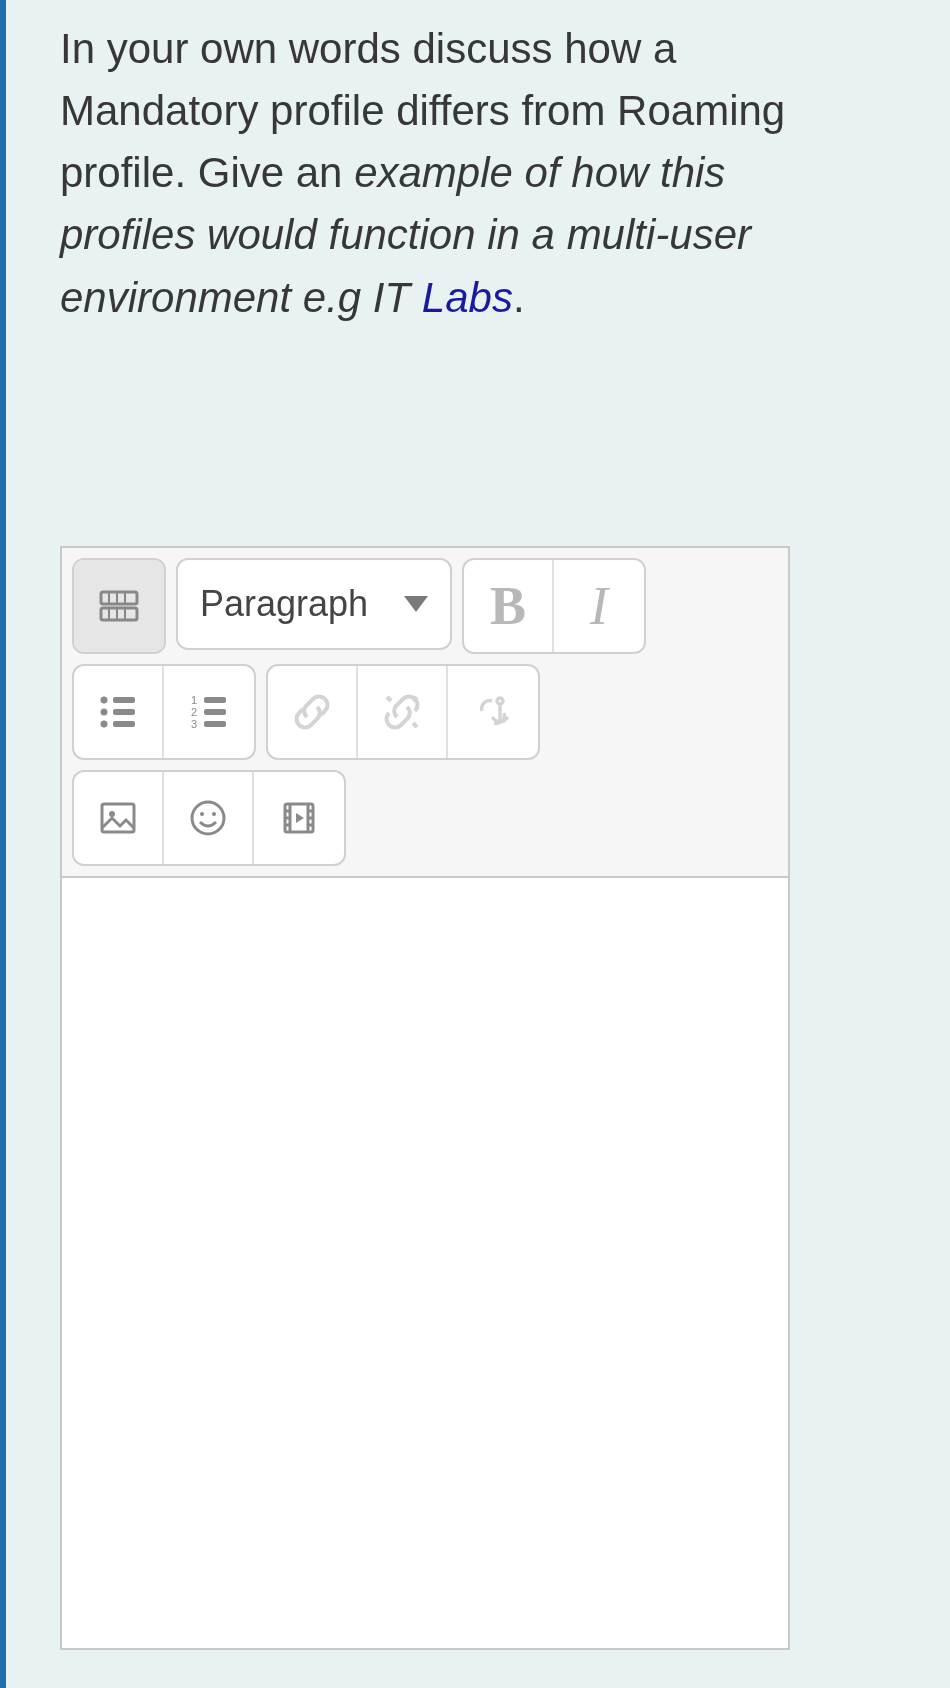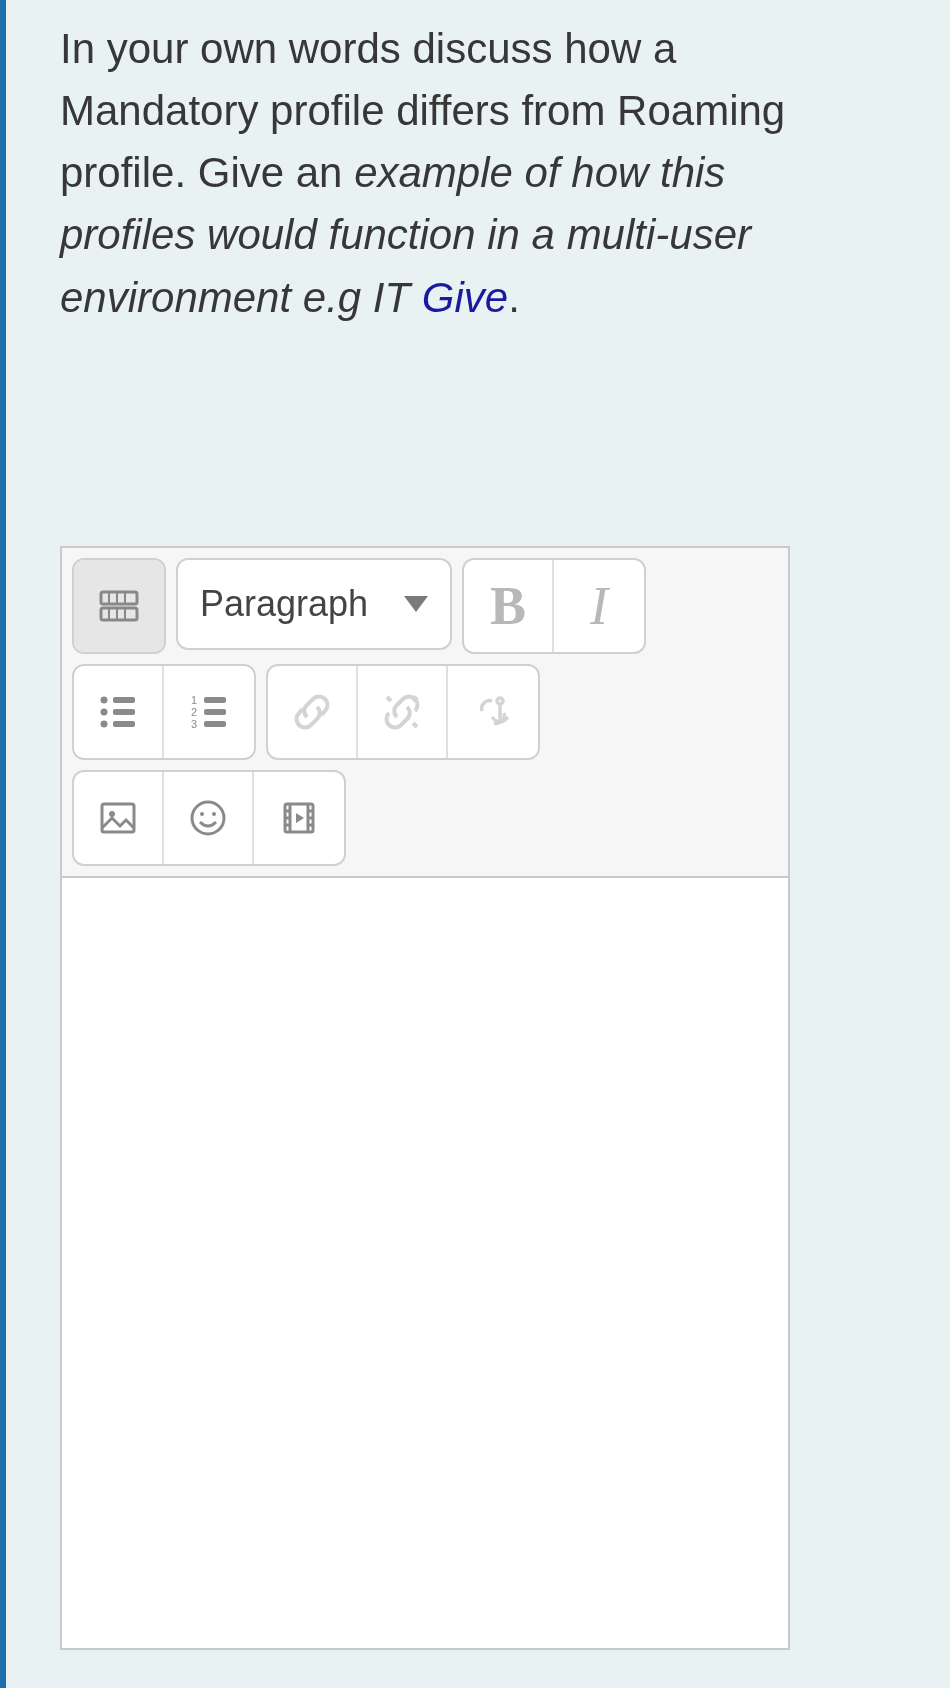--- a/index.html
+++ b/index.html
@@ -26,21 +26,21 @@
   .edit-canvas{width:100%;height:calc(100% - 330px);background:#ffffff;}
   .edit-surface{width:100%;height:100%;padding:20px;box-sizing:border-box;font-size:32px;outline:none;}
 </style>
 </head>
 <body>
 
 <div class="left-border"></div>
 
 <div class="question-area">
   <div class="question-text">
-    <span>In your own words discuss  how a Mandatory profile differs from Roaming profile. Give an </span><span class="italic">example of how this profiles would function in a multi-user environment e.g IT </span><a class="link">Give</a><span>.</span>
+    <span>In your own words discuss  how a Mandatory profile differs from Roaming profile. Give an </span><span class="italic">example of how this profiles would function in a multi-user environment e.g IT </span><a class="link">Labs</a><span>.</span>
   </div>
 </div>
 
 <div class="editor-wrap">
   <div class="toolbar">
 
     <div class="row">
       <div class="grp">
         <div class="btn active">
           <svg width="48" height="48" viewBox="0 0 48 48" fill="none">

